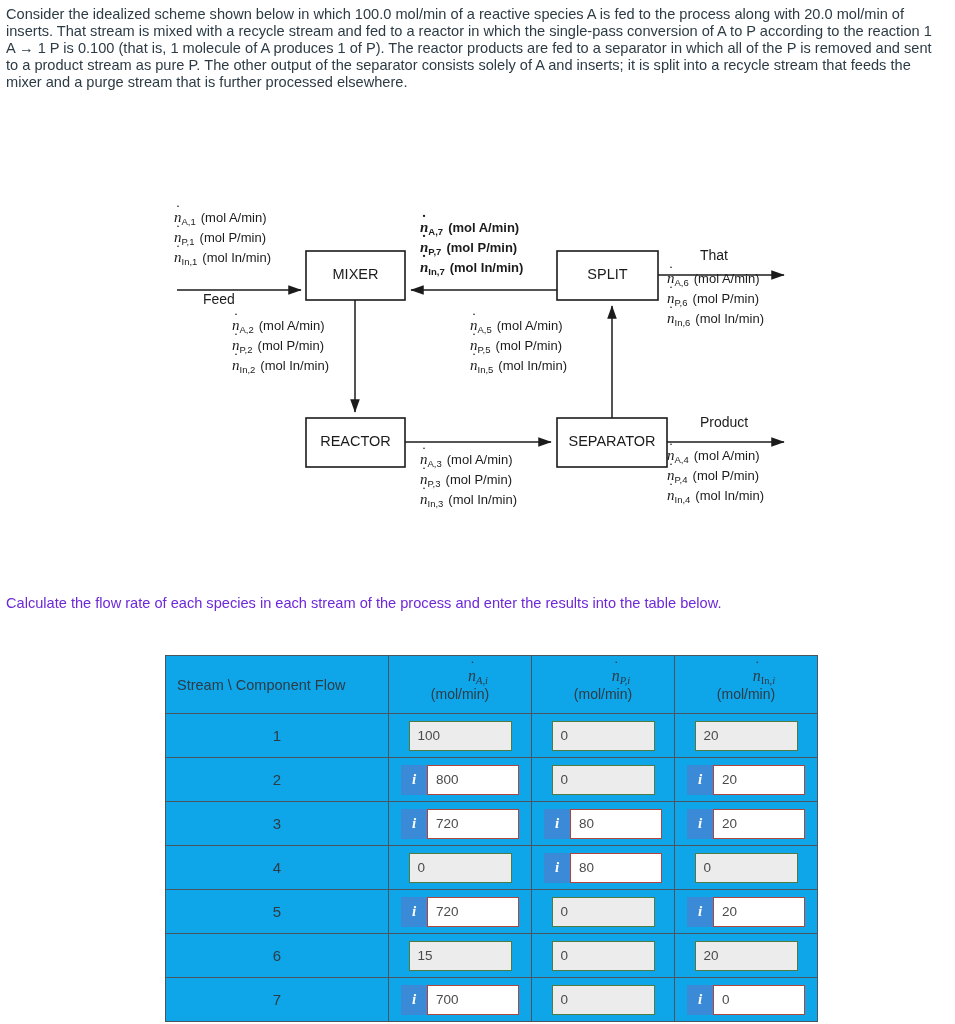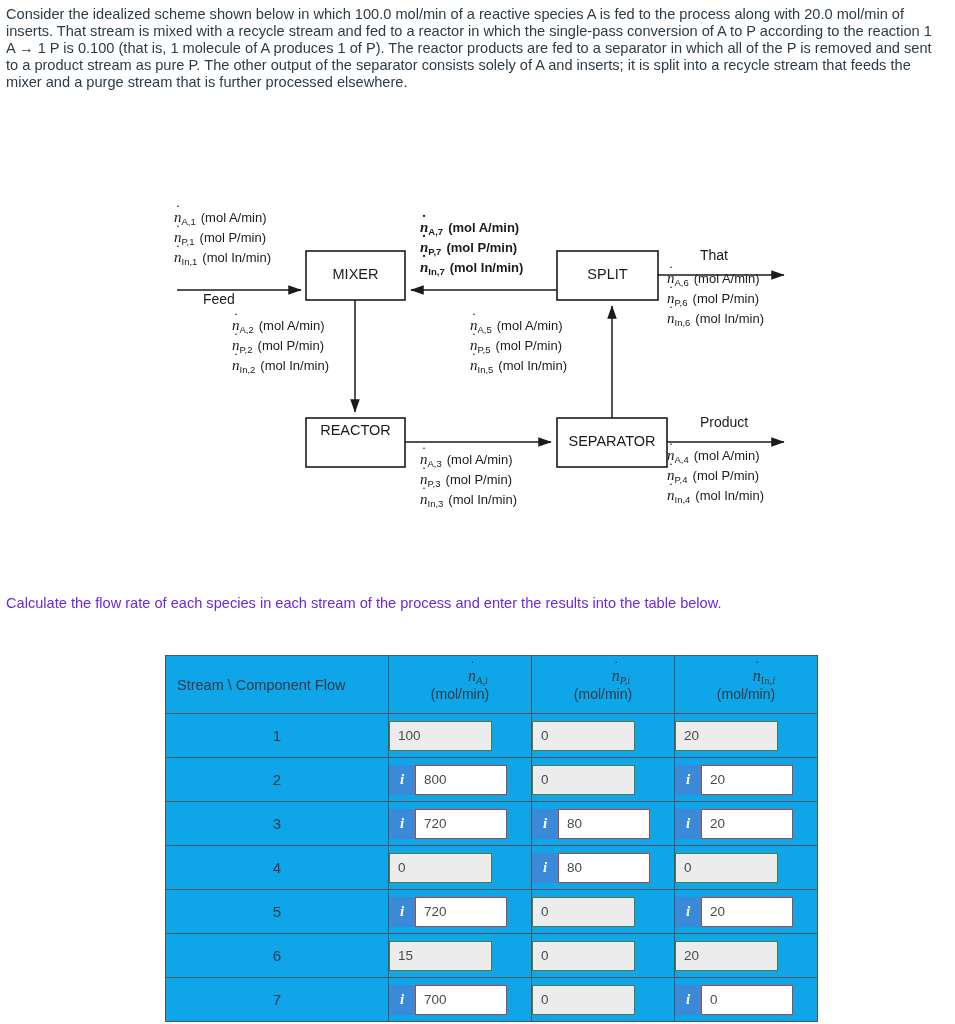--- a/index.html
+++ b/index.html
@@ -144,20 +144,21 @@
     position: relative;
     top: 3px;
   }
   .hdr-sym sub.up { font-style: normal; }
   .hdr-unit { font-size: 14px; display: block; margin-top: 1px; }
 
   
   .cell-wrap {
     display: flex;
     align-items: center;
+    justify-content: center;
   }
   .field {
     display: flex;
     align-items: stretch;
     height: 30px;
     box-sizing: border-box;
   }
   .info-btn {
     width: 26px;
     background: #3b8ad8;
@@ -231,21 +232,21 @@
       <line x1="612" y1="228" x2="612" y2="116" marker-end="url(#arrow)"></line>
 
       <line x1="658" y1="85" x2="784" y2="85" marker-end="url(#arrow)"></line>
 
       <line x1="667" y1="252" x2="784" y2="252" marker-end="url(#arrow)"></line>
     </g>
   </svg>
 
   <div class="box-text" style="left:306px; top:76px; width:99px;">MIXER</div>
   <div class="box-text" style="left:557px; top:76px; width:101px;">SPLIT</div>
-  <div class="box-text" style="left:306px; top:232px; width:99px;">REACTOR</div>
+  <div class="box-text" style="left:306px; top:243px; width:99px;">REACTOR</div>
   <div class="box-text" style="left:557px; top:243px; width:110px;">SEPARATOR</div>
 
   <div class="dg-caption" style="left:203px; top:101px;">Feed</div>
   <div class="dg-caption" style="left:700px; top:57px;">That</div>
   <div class="dg-caption" style="left:700px; top:224px;">Product</div>
 
   <div class="dg-label" style="left:174px; top:18px;">
     <div><span class="ndot">n</span><sub><span>A,</span><span>1</span></sub><span class="unit">(mol A/min)</span></div>
     <div><span class="ndot">n</span><sub><span>P,</span><span>1</span></sub><span class="unit">(mol P/min)</span></div>
     <div><span class="ndot">n</span><sub><span>In,</span><span>1</span></sub><span class="unit">(mol In/min)</span></div>

